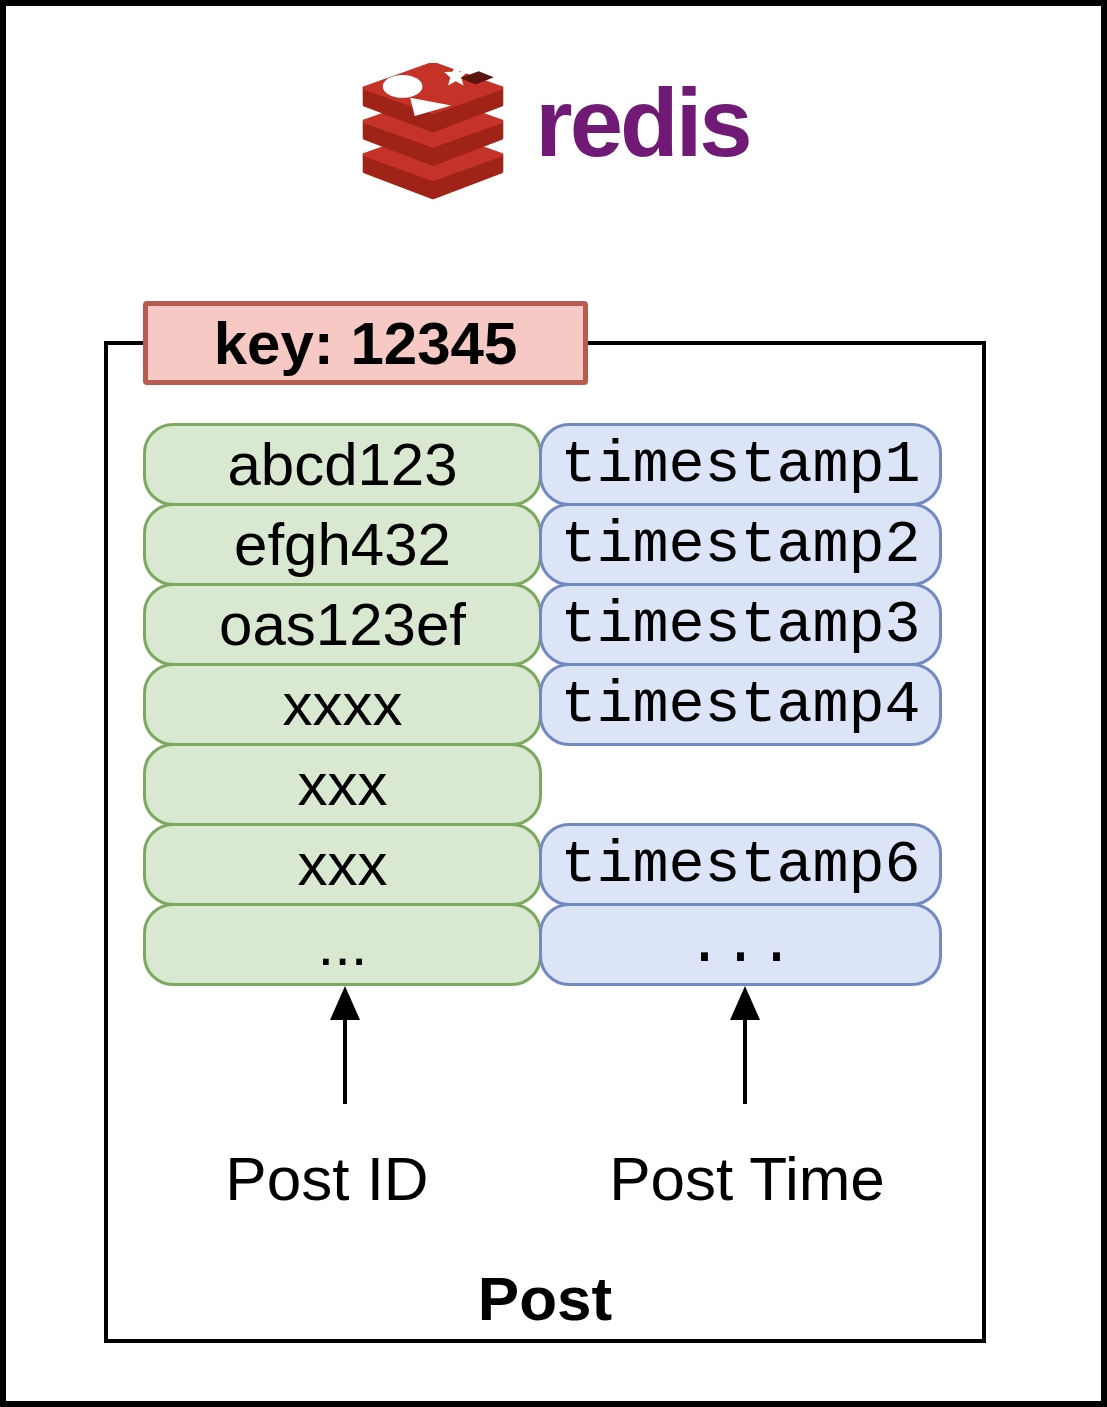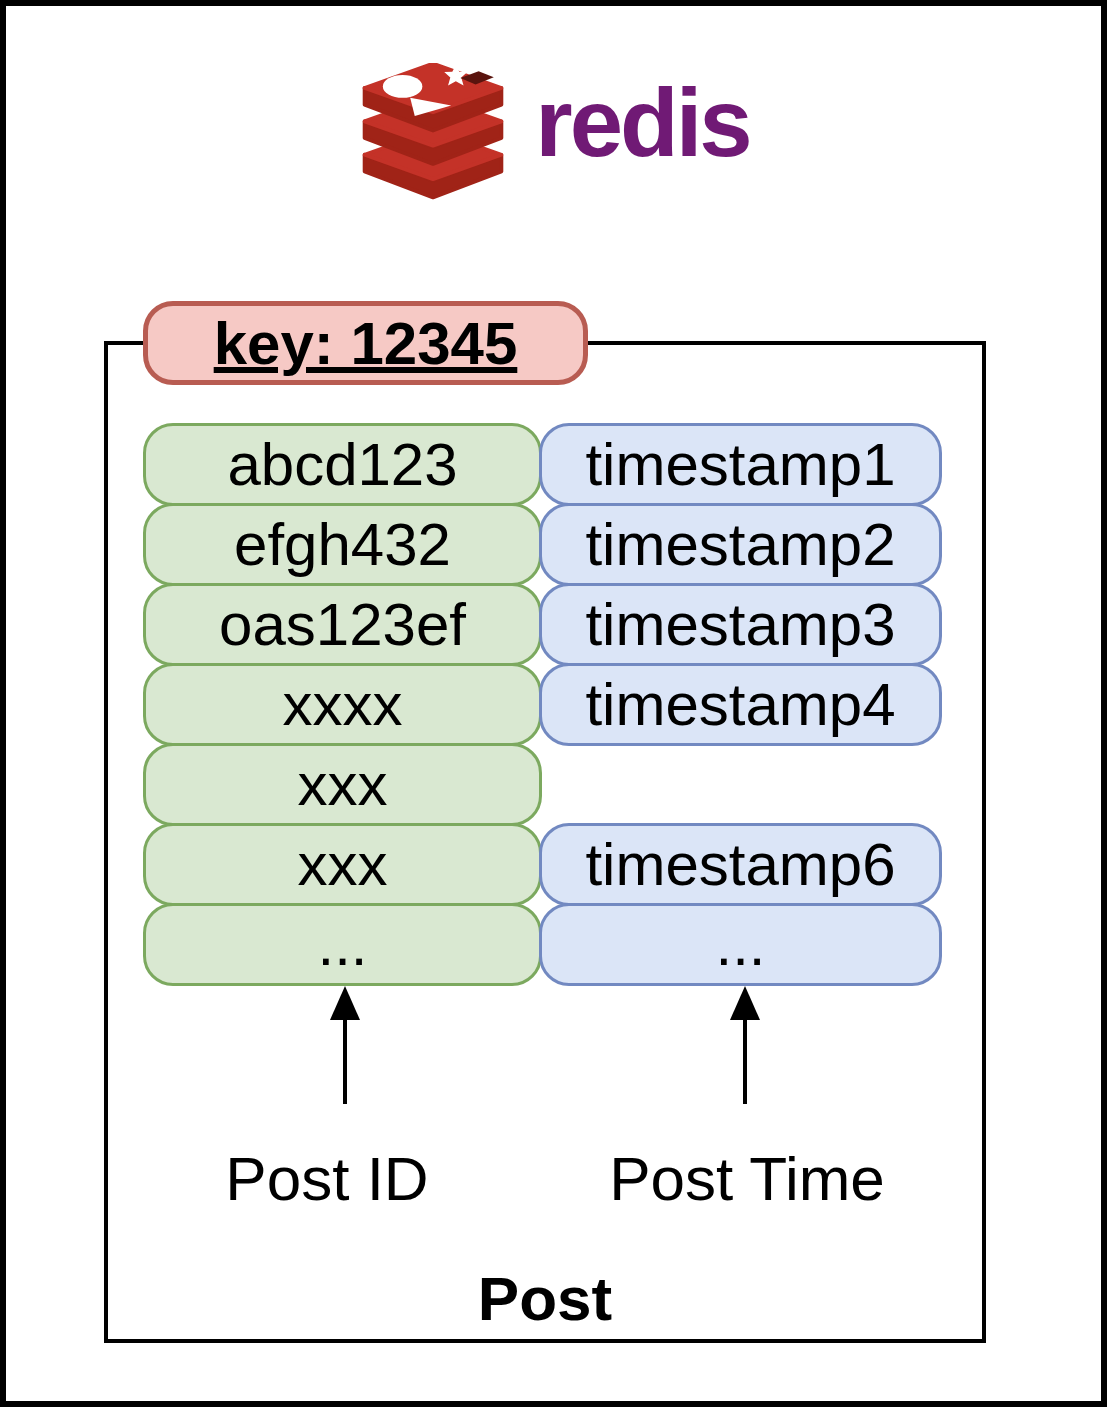--- a/index.html
+++ b/index.html
@@ -17,32 +17,32 @@
   .logo-word{font-size:96px;font-weight:600;letter-spacing:-3px;
              color:#701a75;line-height:1;padding-bottom:18px;}
 
   
   .zset-box{position:absolute;left:104px;top:341px;width:882px;height:1002px;
             border:4px solid #000;box-sizing:border-box;background:#fff;}
 
   
   .key-badge{position:absolute;left:143px;top:301px;width:445px;height:84px;
              box-sizing:border-box;background:#f6c9c5;border:5px solid #b85c52;
-             border-radius:30px;z-index:3;
+             border-radius:4px;z-index:3;
              display:flex;align-items:center;justify-content:center;
-             font-size:60px;font-weight:bold;color:#000;text-decoration:underline;}
+             font-size:60px;font-weight:bold;color:#000;}
 
   
   .zset-table{position:absolute;left:143px;top:423px;z-index:2;}
   .t-row{display:flex;}
   .t-row + .t-row{margin-top:-3px;}
   .cell{height:83px;box-sizing:border-box;display:flex;align-items:center;
         justify-content:center;font-size:60px;line-height:1;border-radius:30px;}
   .cell.member{width:399px;background:#d9e8d1;border:3px solid #7ca95f;}
-  .cell.score {width:403px;background:#dbe5f7;border:3px solid #7289c1;margin-left:-3px;}
+  .cell.score {width:403px;background:#dbe5f7;border:3px solid #7289c1;margin-left:-3px;font-family:Liberation Mono, monospace;}
 
   
   .arrow{position:absolute;width:32px;z-index:1;}
   .arrow .head{width:0;height:0;margin:0 auto;
                border-left:15px solid transparent;border-right:15px solid transparent;
                border-bottom:34px solid #000;}
   .arrow .shaft{width:4px;height:84px;background:#000;margin:0 auto;}
   .arrow-postid  {left:329px;top:986px;}
   .arrow-posttime{left:729px;top:986px;}
 

